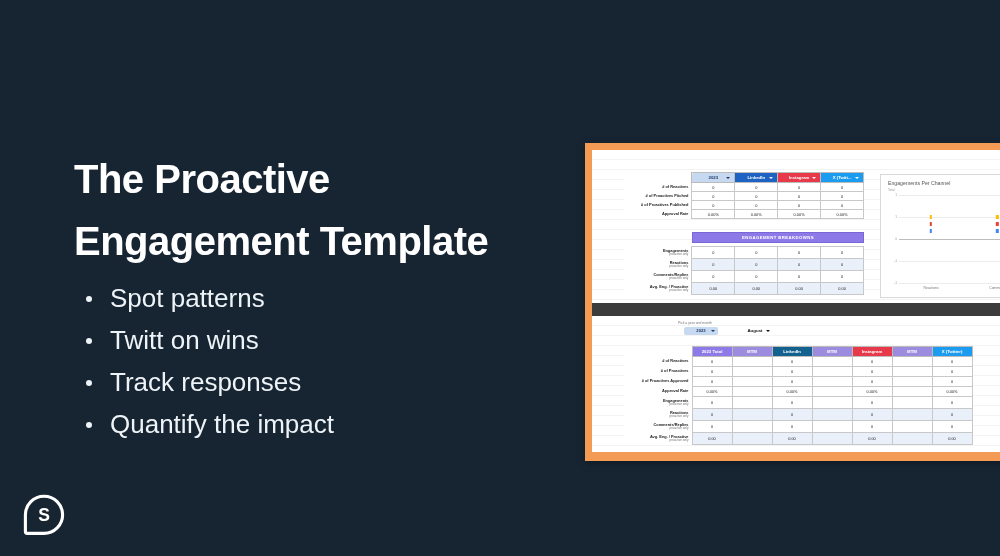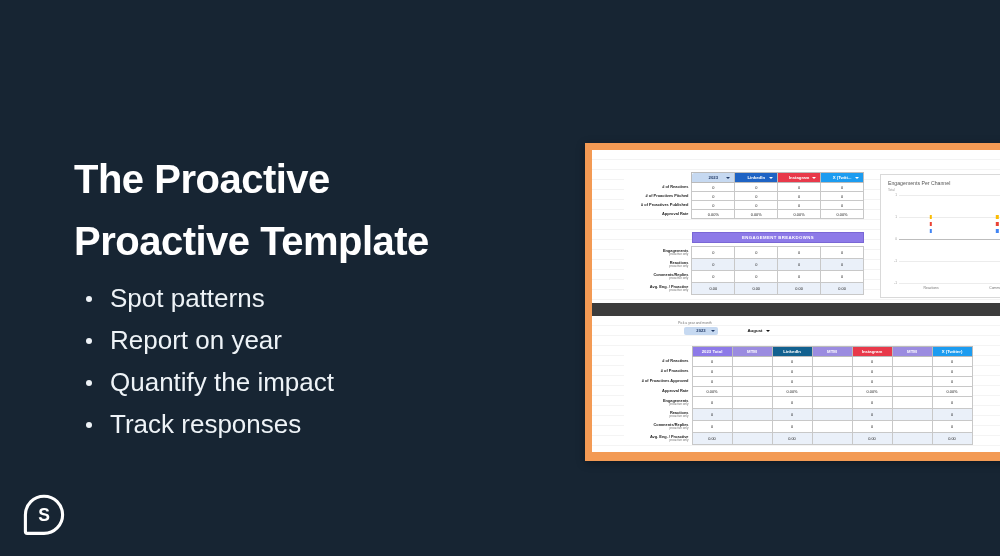--- a/index.html
+++ b/index.html
@@ -170,28 +170,28 @@
   #bottom-table .hdr-cell { width:40px; }
   #bottom-table tr.tall .rowlabel, #bottom-table tr.tall td.val { height:12px; }
 </style>
 </head>
 <body>
 
 <div id="left-panel">
 
   <div id="headline">
     <span class="hl-line">The Proactive</span>
-    <span class="hl-line">Proactive Template</span>
+    <span class="hl-line">Engagement Template</span>
   </div>
 
   <ul id="bullet-list">
     <li>Spot patterns</li>
-    <li>Report on year</li>
+    <li>Twitt on wins</li>
+    <li>Track responses</li>
     <li>Quantify the impact</li>
-    <li>Track responses</li>
   </ul>
 
   <div id="brand-logo">
     <svg viewBox="0 0 44 44" width="44" height="44" aria-hidden="true">
       <path d="M22 3.2 C32.3 3.2 40.6 11.5 40.6 21.8 C40.6 32.1 32.3 40.4 22 40.4 L5.2 40.4 C4.1 40.4 3.4 39.7 3.4 38.6 L3.4 21.8 C3.4 11.5 11.7 3.2 22 3.2 Z" fill="none" stroke="#ffffff" stroke-width="3.1" stroke-linejoin="round"></path>
       <text x="22" y="28.4" font-family="'Liberation Sans', sans-serif" font-size="17.5" font-weight="bold" fill="#ffffff" text-anchor="middle">S</text>
     </svg>
   </div>
 </div>
 

